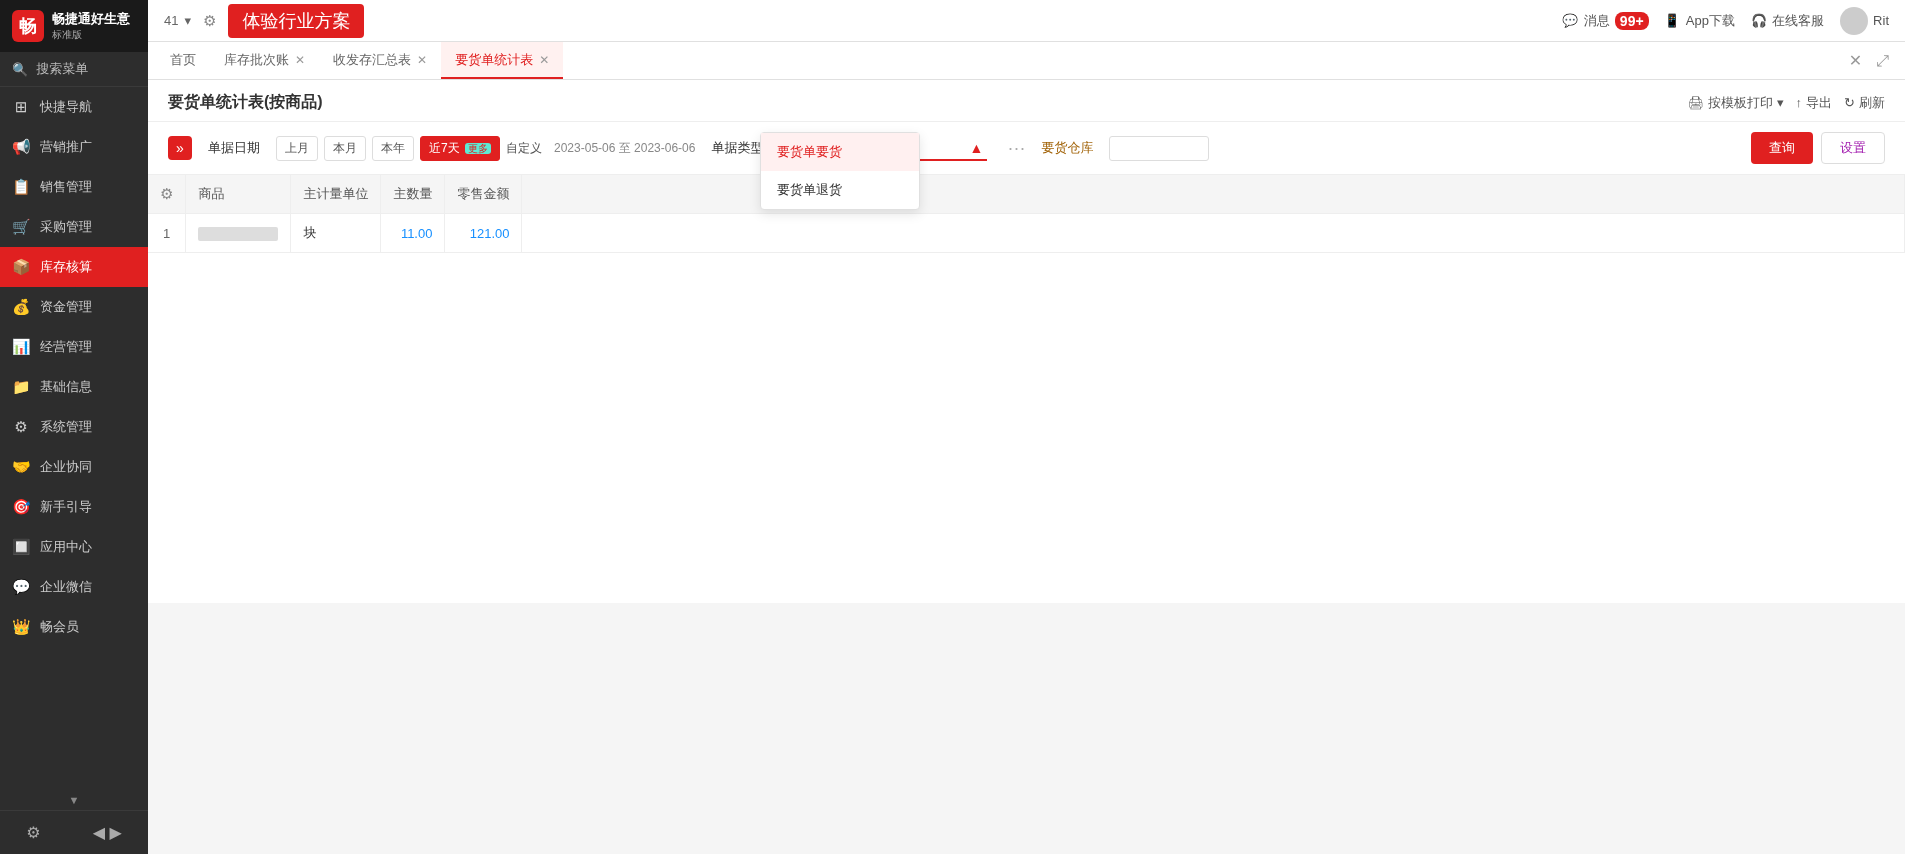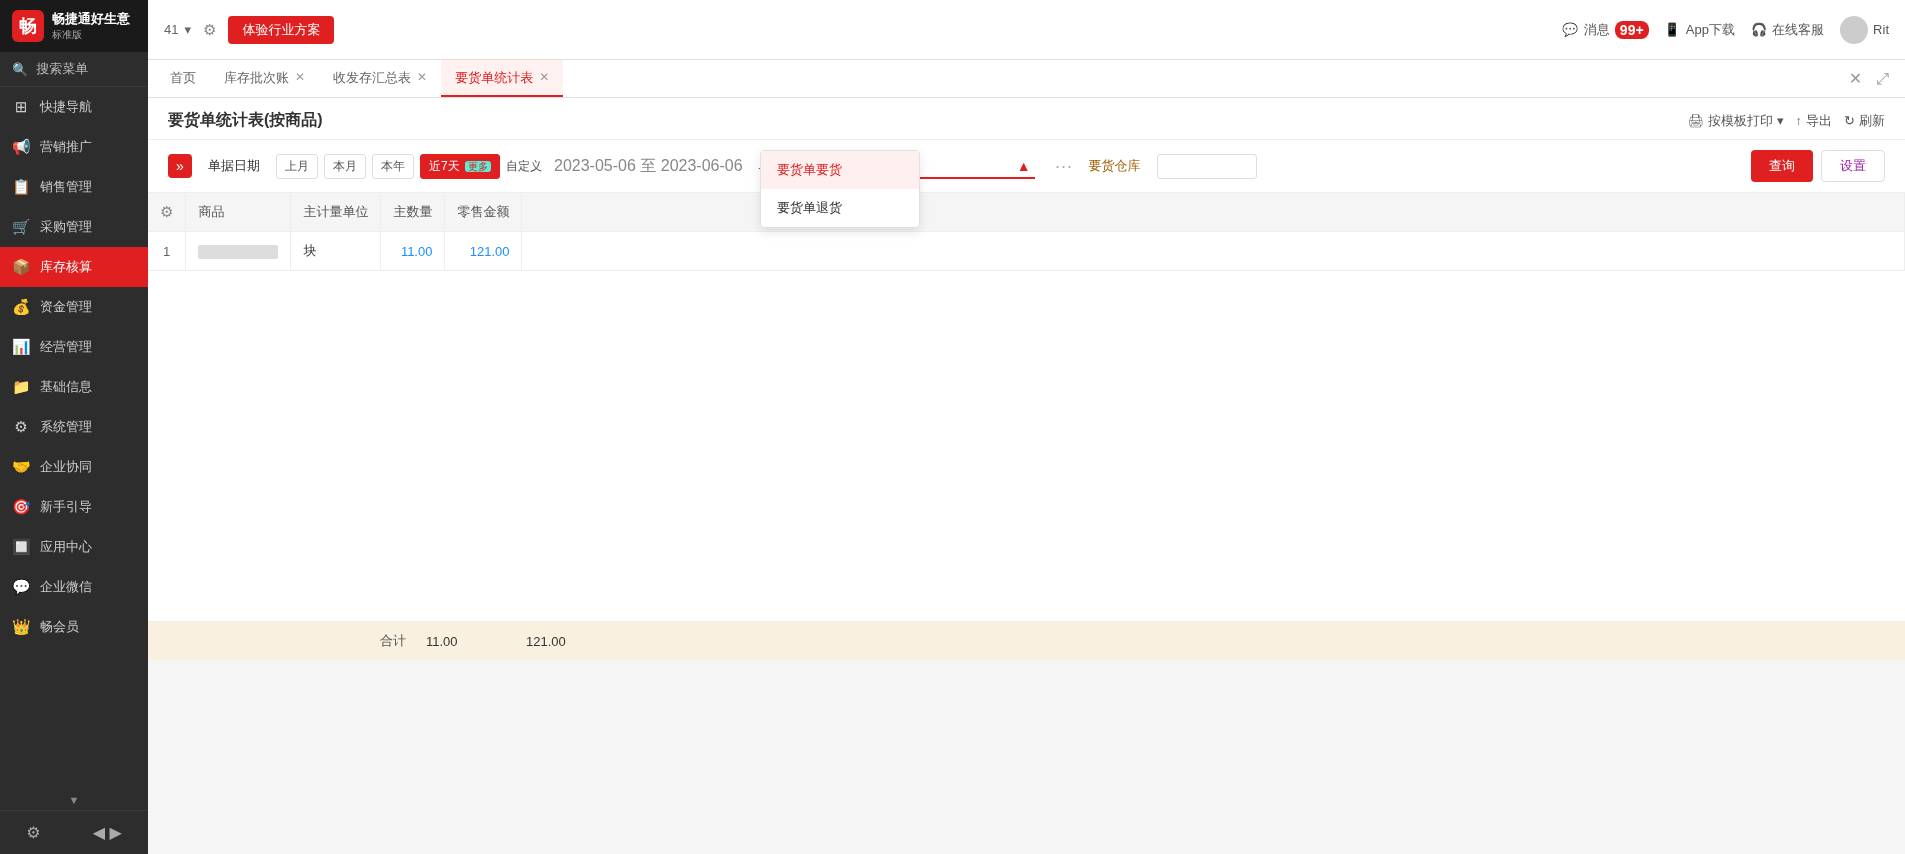--- a/index.html
+++ b/index.html
@@ -100,21 +100,21 @@
       flex: 1;
       display: flex;
       flex-direction: column;
       background: #f5f5f5;
       overflow: hidden;
     }
 
     
     .topbar {
       background: #fff;
-      height: 60px;
+      height: 42px;
       display: flex;
       align-items: center;
       padding: 0 16px;
       border-bottom: 1px solid #e0e0e0;
       justify-content: space-between;
       flex-shrink: 0;
     }
     .topbar-left {
       display: flex;
       align-items: center;
@@ -127,21 +127,21 @@
       font-size: 13px;
       color: #666;
     }
     .topbar-gear { color: #888; cursor: pointer; font-size: 15px; }
     .topbar-trial {
       background: #e02020;
       color: white;
       border: none;
       border-radius: 4px;
       padding: 5px 14px;
-      font-size: 13px;
+      font-size: 18px;
       cursor: pointer;
       font-family: inherit;
     }
     .topbar-right {
       display: flex;
       align-items: center;
       gap: 16px;
       font-size: 13px;
       color: #555;
     }
@@ -181,21 +181,20 @@
     .tab {
       display: flex;
       align-items: center;
       padding: 0 14px;
       cursor: pointer;
       font-size: 13px;
       color: #666;
       border-bottom: 2px solid transparent;
       white-space: nowrap;
       gap: 6px;
-      font-family: Liberation Serif, serif;
     }
     .tab.active {
       color: #e02020;
       background: #fff1f0;
       border-bottom: 2px solid #e02020;
     }
     .tab .close-icon {
       font-size: 12px;
       color: #999;
       cursor: pointer;
@@ -633,21 +632,21 @@
       <span class="filter-label">单据日期</span>
 
       <div class="date-buttons">
         <button class="date-btn">上月</button>
         <button class="date-btn">本月</button>
         <button class="date-btn">本年</button>
         <button class="date-btn more">近7天 <span style="background:#5eead4;color:#e02020;border-radius:3px;font-size:10px;padding:0 3px;margin-left:2px;">更多</span></button>
         <span class="date-custom">自定义</span>
       </div>
 
-      <div style="display:flex; flex-direction:column; font-size:16px; color:#888; margin-left: -4px;">
+      <div style="display:flex; flex-direction:column; font-size:12px; color:#888; margin-left: -4px;">
         <span>2023-05-06 至 2023-06-06</span>
       </div>
 
       <span class="filter-type-label">单据类型</span>
 
       <div class="filter-select-wrap">
         <input type="text" class="filter-select" style="border-top: none; border-right: none; border-left: none; border-image: initial; border-bottom: 2px solid rgb(224, 32, 32); min-width: 120px; padding: 4px 24px 4px 8px; font-size: 13px; outline: none; font-family: inherit;" value="">
         <span class="filter-chevron">▲</span>
       </div>
       <span class="filter-dots">···</span>
@@ -697,21 +696,16 @@
             <td>块</td>
             <td class="text-right link-text">11.00</td>
             <td class="text-right link-text">121.00</td>
             <td></td>
           </tr>
         </tbody>
       </table>
 
       <div style="flex:1; min-height:350px; background:white;"></div>
 
-      <div class="table-footer">
-        <span class="footer-label">合计</span>
-        <span class="footer-value">11.00</span>
-        <span class="footer-value">121.00</span>
-      </div>
     </div>
 
   </div>
 </div>
 
 </body></html>

